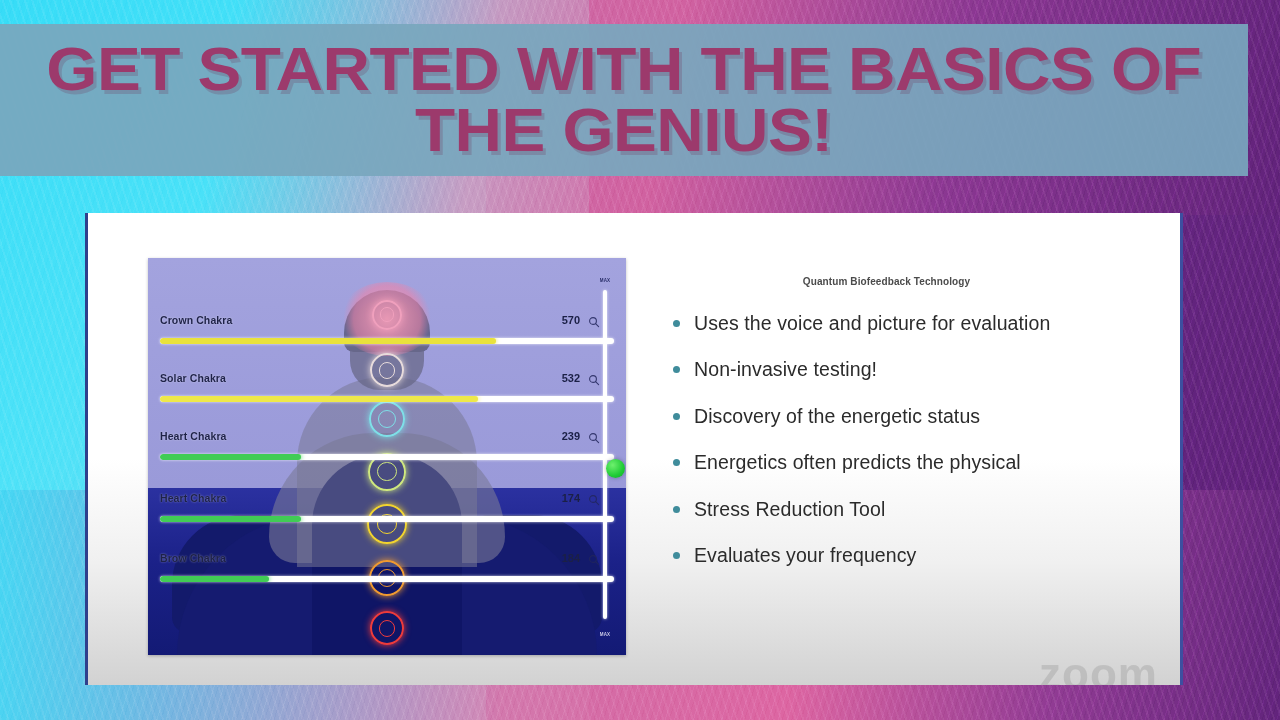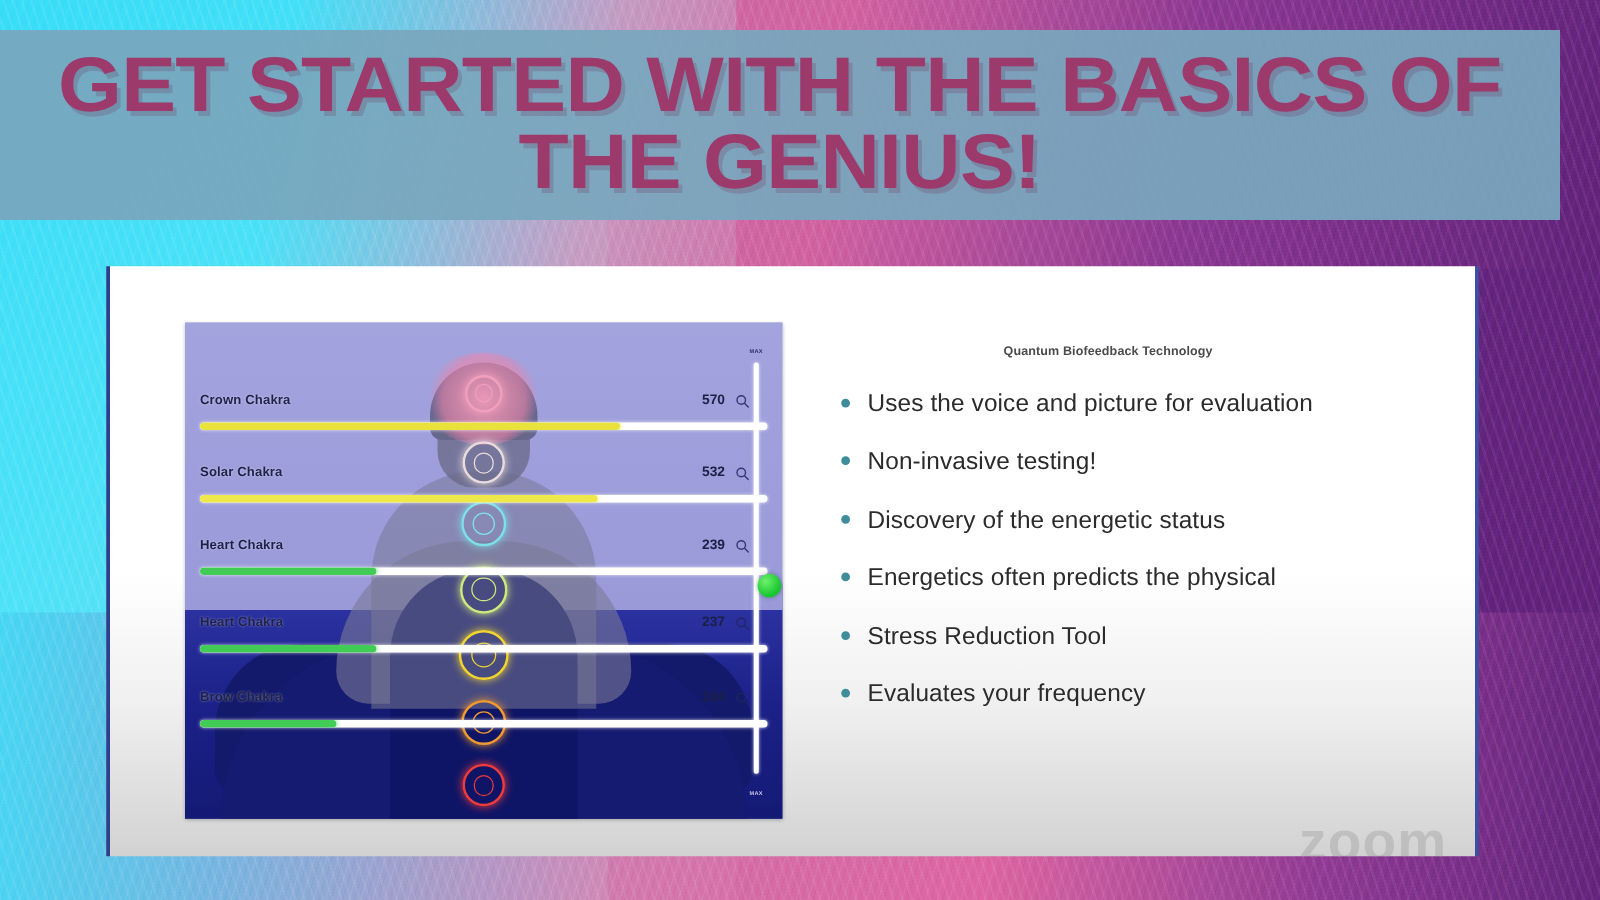--- a/index.html
+++ b/index.html
@@ -281,21 +281,21 @@
           <div class="row-mag"><svg viewBox="0 0 12 12" width="12" height="12">
               <circle cx="5" cy="5" r="3.4" fill="none" stroke="#22265c" stroke-width="1.1"></circle>
               <line x1="7.6" y1="7.6" x2="10.6" y2="10.6" stroke="#22265c" stroke-width="1.1" stroke-linecap="round"></line>
             </svg></div>
           <div class="bar">
             <div class="bar-fill" style="width: 31%; background: rgb(65, 204, 85); box-shadow: rgb(65, 204, 85) 0px 0px 5px;"></div>
           </div>
         </div>
         <div class="row" style="top: 234px;">
           <div class="row-label">Heart Chakra</div>
-          <div class="row-value">237</div>
+          <div class="row-value">174</div>
           <div class="row-mag"><svg viewBox="0 0 12 12" width="12" height="12">
               <circle cx="5" cy="5" r="3.4" fill="none" stroke="#22265c" stroke-width="1.1"></circle>
               <line x1="7.6" y1="7.6" x2="10.6" y2="10.6" stroke="#22265c" stroke-width="1.1" stroke-linecap="round"></line>
             </svg></div>
           <div class="bar">
             <div class="bar-fill" style="width: 31%; background: rgb(65, 204, 85); box-shadow: rgb(65, 204, 85) 0px 0px 5px;"></div>
           </div>
         </div>
         <div class="row" style="top: 294px;">
           <div class="row-label">Brow Chakra</div>

